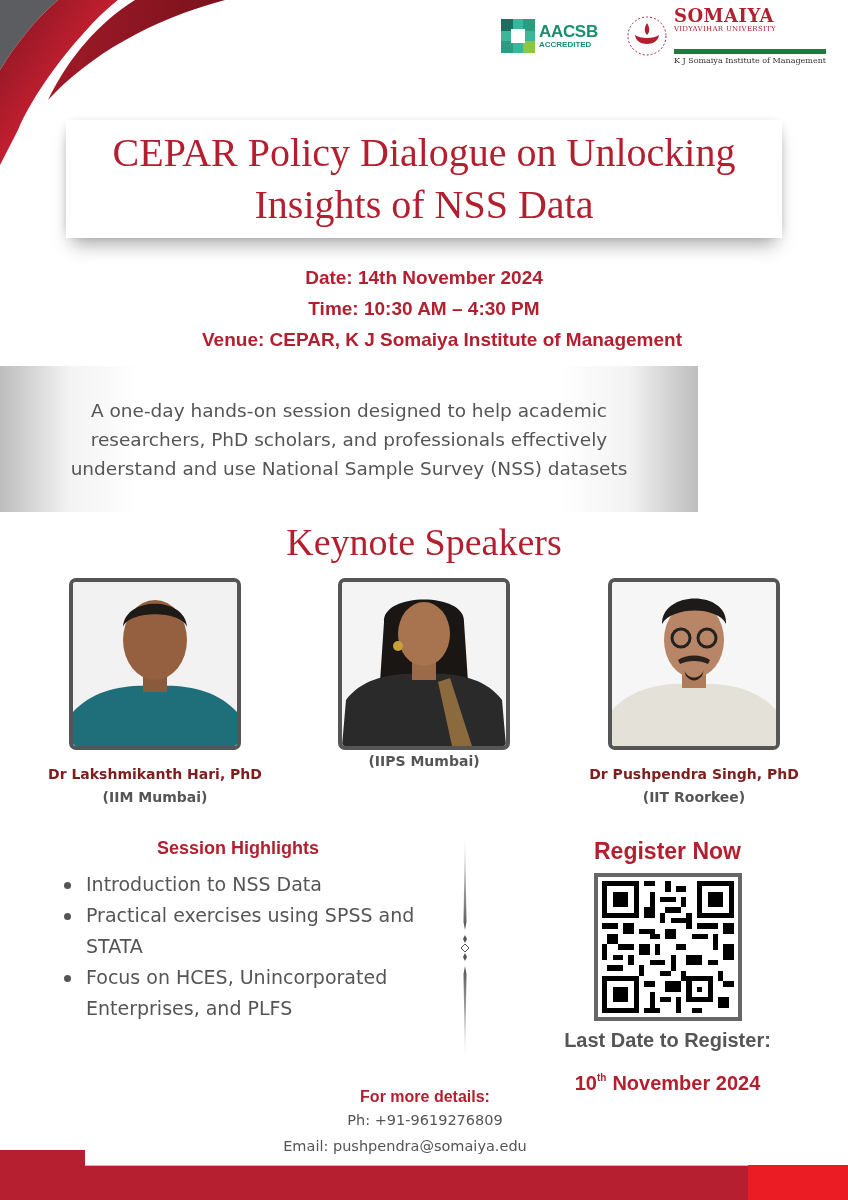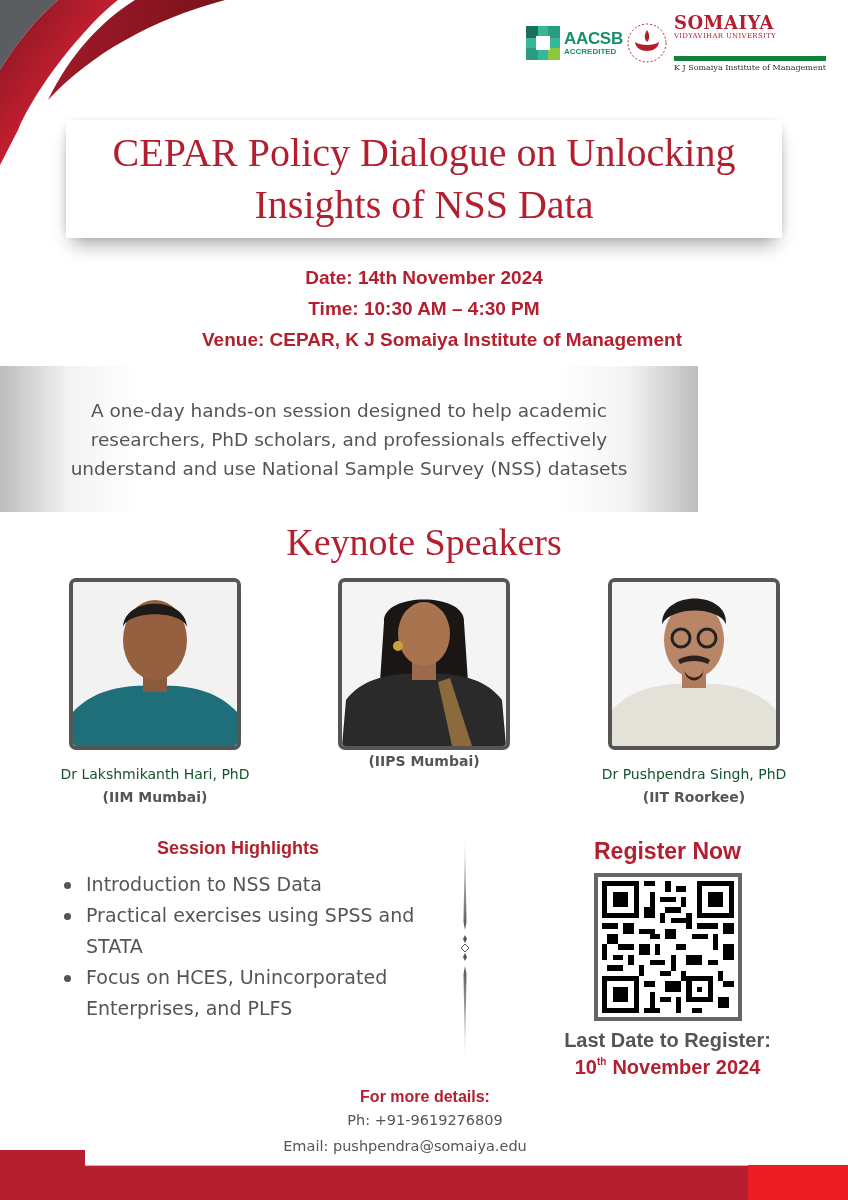--- a/index.html
+++ b/index.html
@@ -1,21 +1,21 @@
 <!DOCTYPE html>
 <html><head>
 <meta charset="utf-8">
 <style>
   * { box-sizing: border-box; margin: 0; padding: 0; }
   html, body { width: 848px; height: 1200px; background: #ffffff; overflow: hidden; }
   body { position: relative; font-family: "DejaVu Sans", sans-serif; color: #555; }
 
   .swoosh { position: absolute; left: 0; top: 0; width: 300px; height: 260px; }
 
-  .logos { position: absolute; top: 14px; right: 22px; display: flex; align-items: center; gap: 3px; }
+  .logos { position: absolute; top: 7px; right: 22px; display: flex; align-items: center; gap: 28px; }
   .aacsb { display: flex; align-items: center; gap: 4px; }
   .aacsb-mark { width: 34px; height: 34px; position: relative; }
   .aacsb-text { display: flex; flex-direction: column; font-family: "Liberation Sans", sans-serif; font-weight: bold; color: #1a8f6e; line-height: 1; }
   .aacsb-text .big { font-size: 17px; letter-spacing: -0.3px; }
   .aacsb-text .small { font-size: 8px; margin-top: 1px; }
   .somaiya { display: flex; align-items: center; gap: 6px; }
   .somaiya-emblem { width: 42px; height: 42px; }
   .somaiya-text { display: flex; flex-direction: column; font-family: "DejaVu Serif", serif; line-height: 1.05; }
   .somaiya-text .name { color: #b31f2e; font-size: 18px; font-weight: bold; letter-spacing: 0.5px; }
   .somaiya-text .uni { color: #b31f2e; font-size: 7px; letter-spacing: 0.3px; border-bottom: 5px solid #15803d; padding-bottom: 16px; }
@@ -34,36 +34,36 @@
   .desc-band { position: absolute; left: 0; top: 366px; width: 698px; height: 146px;
     background: linear-gradient(to right, #bdbdbd 0%, #f3f3f3 10%, #ffffff 20%, #ffffff 80%, #f3f3f3 90%, #bdbdbd 100%);
     display: flex; flex-direction: column; align-items: center; justify-content: center; }
   .desc-band span { font-family: "DejaVu Sans", sans-serif; font-size: 18.5px; color: #555; line-height: 29px; }
 
   .keynote-title { position: absolute; top: 520px; left: 0; width: 848px; text-align: center;
     font-family: "Liberation Serif", serif; color: #b31f2e; font-size: 38px; }
 
   .speaker { position: absolute; top: 578px; width: 260px; text-align: center; }
   .speaker .photo { margin: 0 auto; width: 172px; height: 172px; border: 4px solid #555; border-radius: 7px; overflow: hidden; position: relative; background: #f4f4f4; }
-  .speaker .name { margin-top: 12px; font-family: "DejaVu Sans", sans-serif; font-weight: normal; font-size: 14px; color: #14532d; line-height: 24px; white-space: nowrap; }
+  .speaker .name { margin-top: 12px; font-family: "DejaVu Sans", sans-serif; font-weight: bold; font-size: 14px; color: #7f1d1d; line-height: 24px; white-space: nowrap; }
   .speaker .aff { font-family: "DejaVu Sans", sans-serif; font-weight: bold; font-size: 14px; color: #555; line-height: 22px; }
 
   .highlights { position: absolute; left: 60px; top: 838px; width: 390px; }
   .highlights h2 { font-family: "Liberation Sans", sans-serif; font-weight: bold; color: #b31f2e; font-size: 18px; text-align: center; width: 356px; }
   .highlights ul { list-style: none; margin-top: 10px; }
   .highlights li { position: relative; padding-left: 26px; font-family: "DejaVu Sans", sans-serif; font-size: 19px; color: #555; line-height: 31px; }
   .highlights li::before { content: ""; position: absolute; left: 4px; top: 13px; width: 7px; height: 7px; border-radius: 50%; background: #555; }
 
   .divider { position: absolute; left: 455px; top: 832px; width: 20px; height: 230px; }
 
   .register { position: absolute; left: 545px; top: 838px; width: 245px; text-align: center; }
   .register h2 { font-family: "Liberation Sans", sans-serif; font-weight: bold; color: #b31f2e; font-size: 23px; }
   .qr-wrap { margin: 8px auto 0; width: 148px; height: 148px; border: 4px solid #666; background: #fff; padding: 4px; }
   .register .last { margin-top: 8px; font-family: "Liberation Sans", sans-serif; font-weight: bold; color: #555; font-size: 20px; }
-  .register .date { margin-top: 4px; font-family: "Liberation Sans", sans-serif; font-weight: bold; color: #b31f2e; font-size: 20px; }
+  .register .date { margin-top: 20px; font-family: "Liberation Sans", sans-serif; font-weight: bold; color: #b31f2e; font-size: 20px; }
   .register .date sup { font-size: 10px; vertical-align: 9px; margin-right: 6px; }
 
   .contact { position: absolute; top: 1086px; left: 300px; width: 250px; text-align: center; font-family: "DejaVu Sans", sans-serif; }
   .contact .head { font-family: "Liberation Sans", sans-serif; font-weight: bold; color: #b31f2e; font-size: 16px; line-height: 22px; }
   .contact .ph { color: #555; font-size: 14.5px; line-height: 24px; }
   .contact .email { color: #555; font-size: 14.5px; line-height: 28px; white-space: nowrap; margin-left: -40px; }
 
   .footer-dark-left { position: absolute; left: 0; top: 1150px; width: 85px; height: 50px; background: #b51f2f; }
   .footer-dark { position: absolute; left: 85px; top: 1165px; width: 663px; height: 35px; background: #b51f2f; border-top: 1px solid #e0b0b4; }
   .footer-bright { position: absolute; left: 748px; top: 1165px; width: 100px; height: 35px; background: #ec1c24; }

